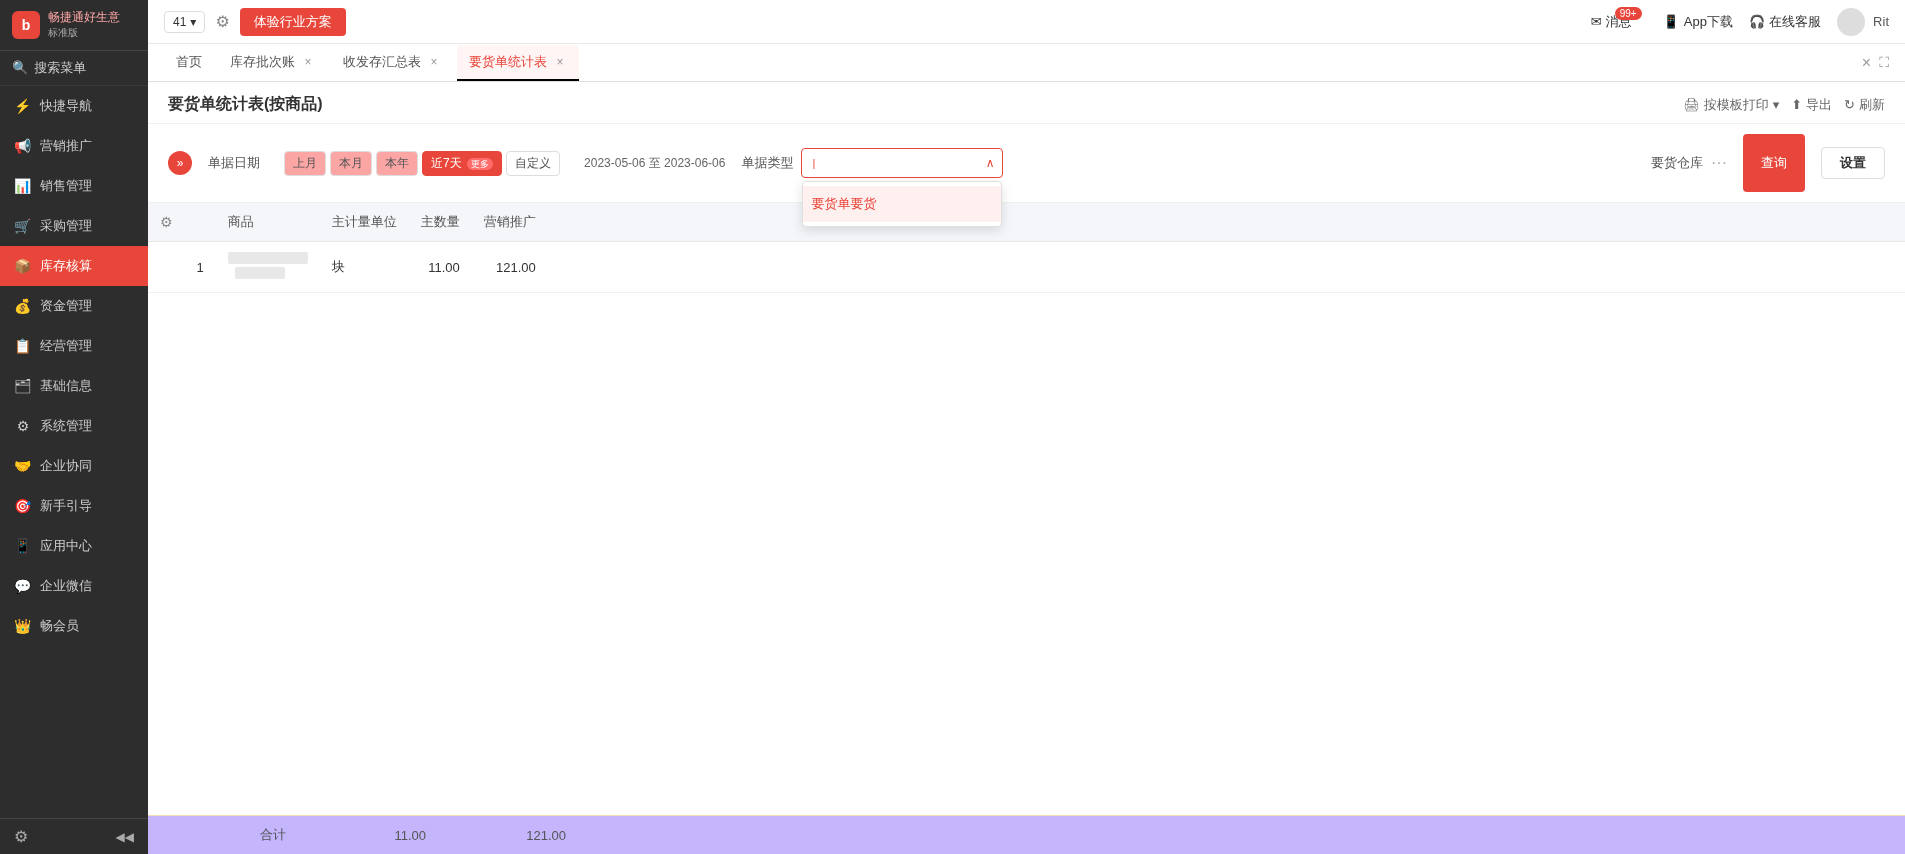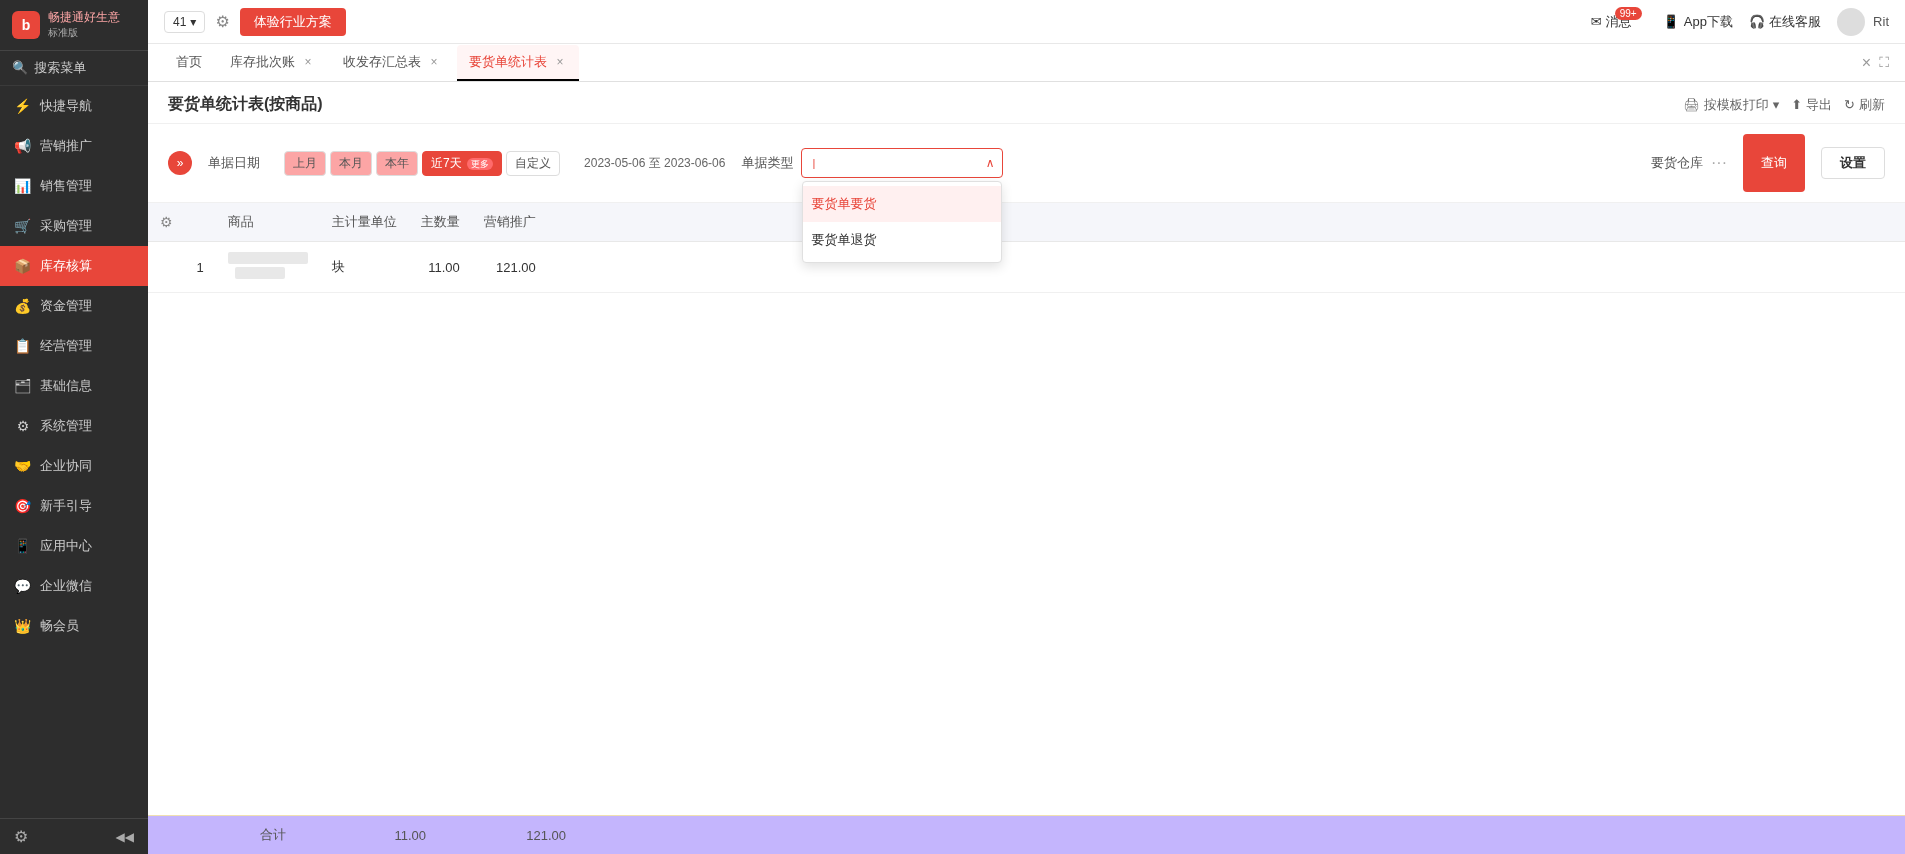--- a/index.html
+++ b/index.html
@@ -619,23 +619,20 @@
 
       <div class="filter-type-group">
         <span class="filter-label">单据类型</span>
         <div class="filter-select-box" style="position:relative;">
           <span style="flex:1;min-width:160px;color:#e8463a;font-size:11px;">|</span>
           <span class="filter-select-arrow">∧</span>
 
           <div class="dropdown-menu">
             <div class="dropdown-item selected">
               <span>要货单要货</span>
-            </div>
-            <div class="dropdown-item">
-              <span>要货单退货</span>
             </div>
           </div>
         </div>
       </div>
 
       <div class="warehouse-group">
         <span class="filter-label">要货仓库</span>
         <span style="color:#aaa;cursor:pointer;font-size:16px;">···</span>
       </div>
 

